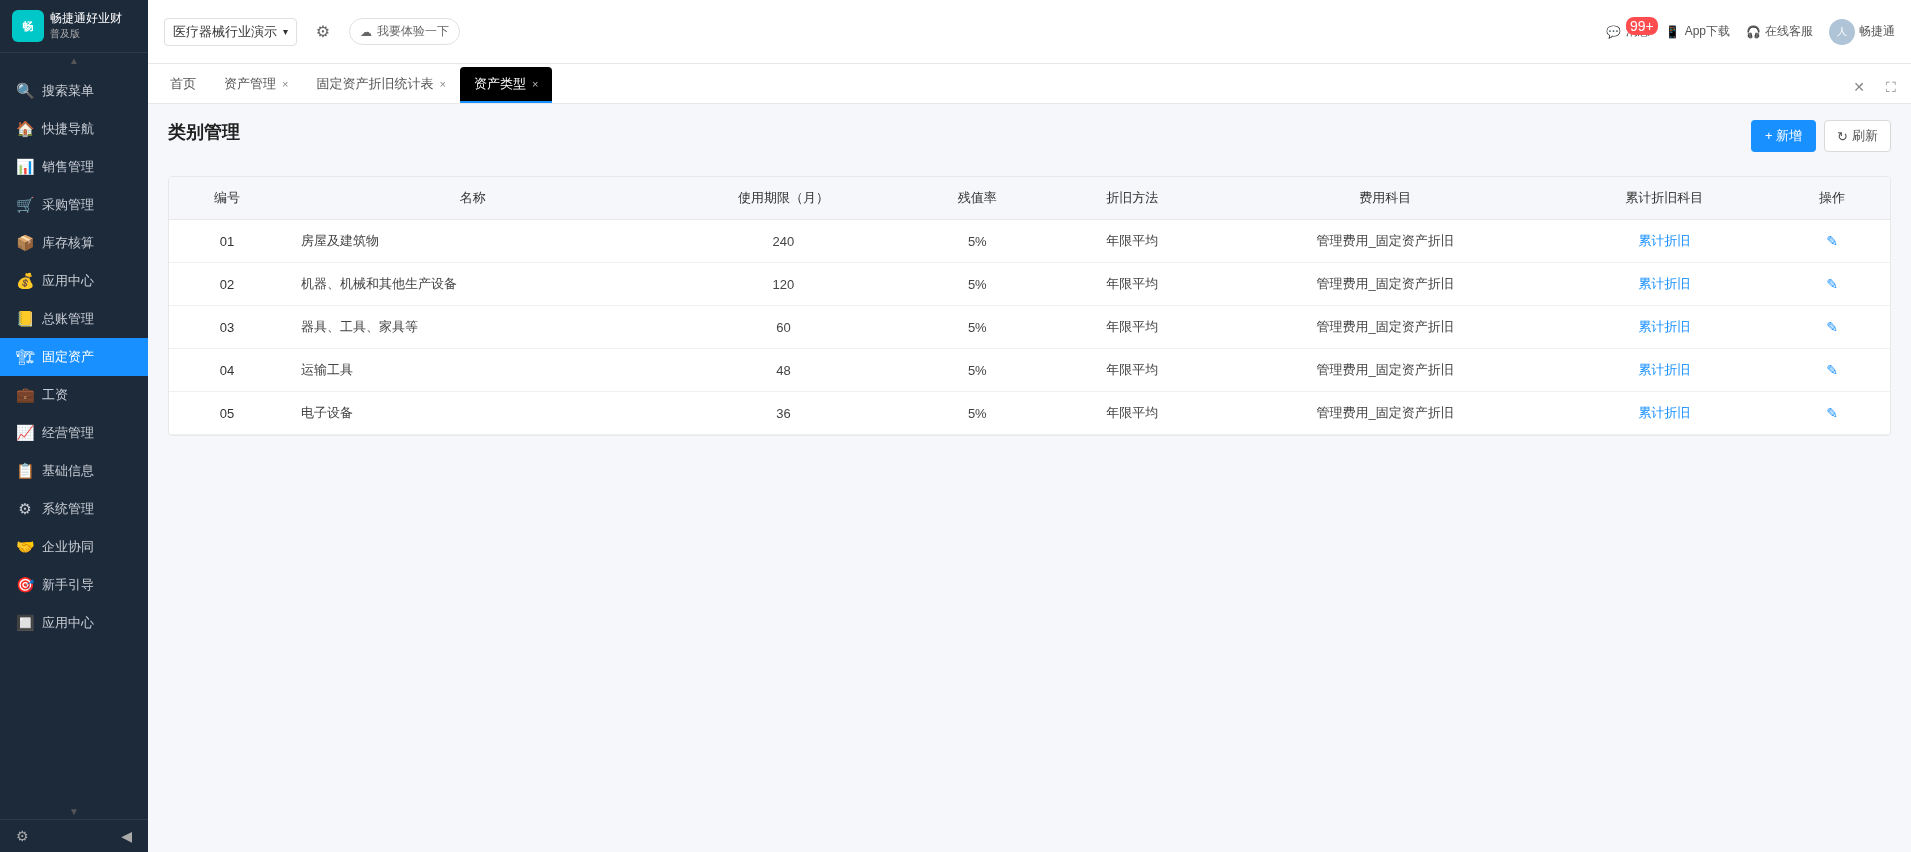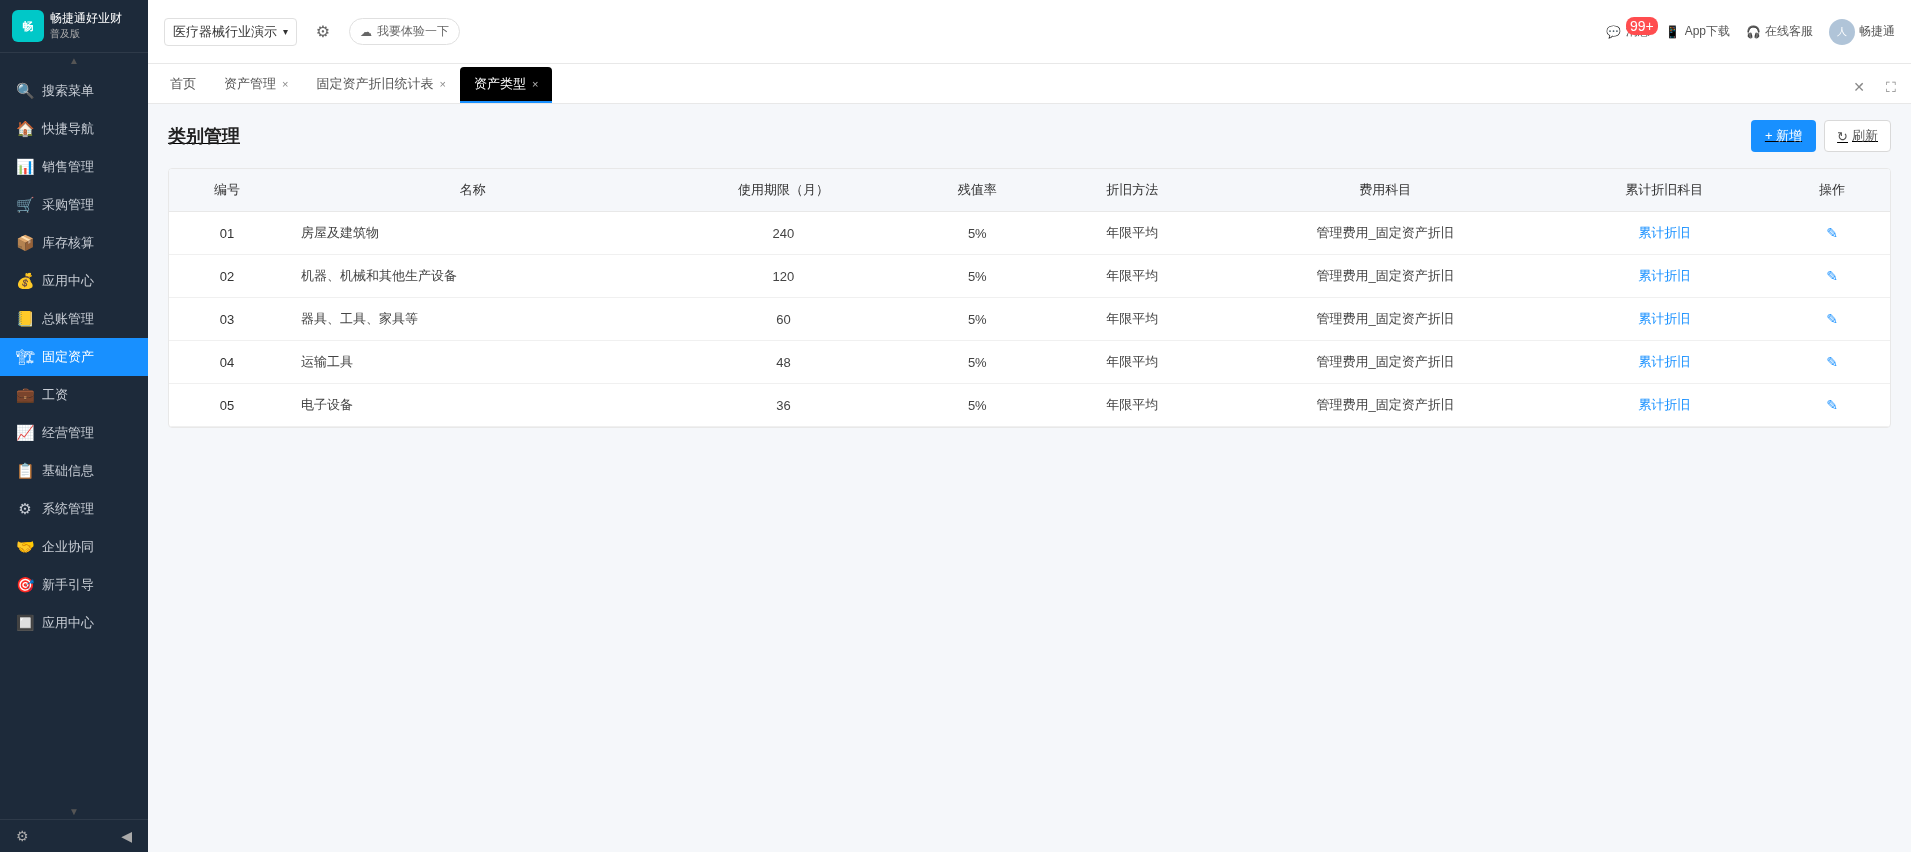--- a/index.html
+++ b/index.html
@@ -163,23 +163,22 @@
     
     .page-content {
       flex: 1;
       background: #f5f7fa;
       overflow-y: auto;
       padding: 16px 20px;
     }
 
     
     .page-header {
-      display: flex; align-items: center; justify-content: space-between;
-      margin-bottom: 16px;
-      text-decoration: underline;
+      display: flex; justify-content: space-between;
+      margin-bottom: 24px;
     }
     .page-title {
       font-size: 18px;
       font-weight: 600;
       color: #222;
     }
     .page-actions { display: flex; gap: 8px; }
     .btn-primary {
       background: #1890ff;
       color: #fff;

